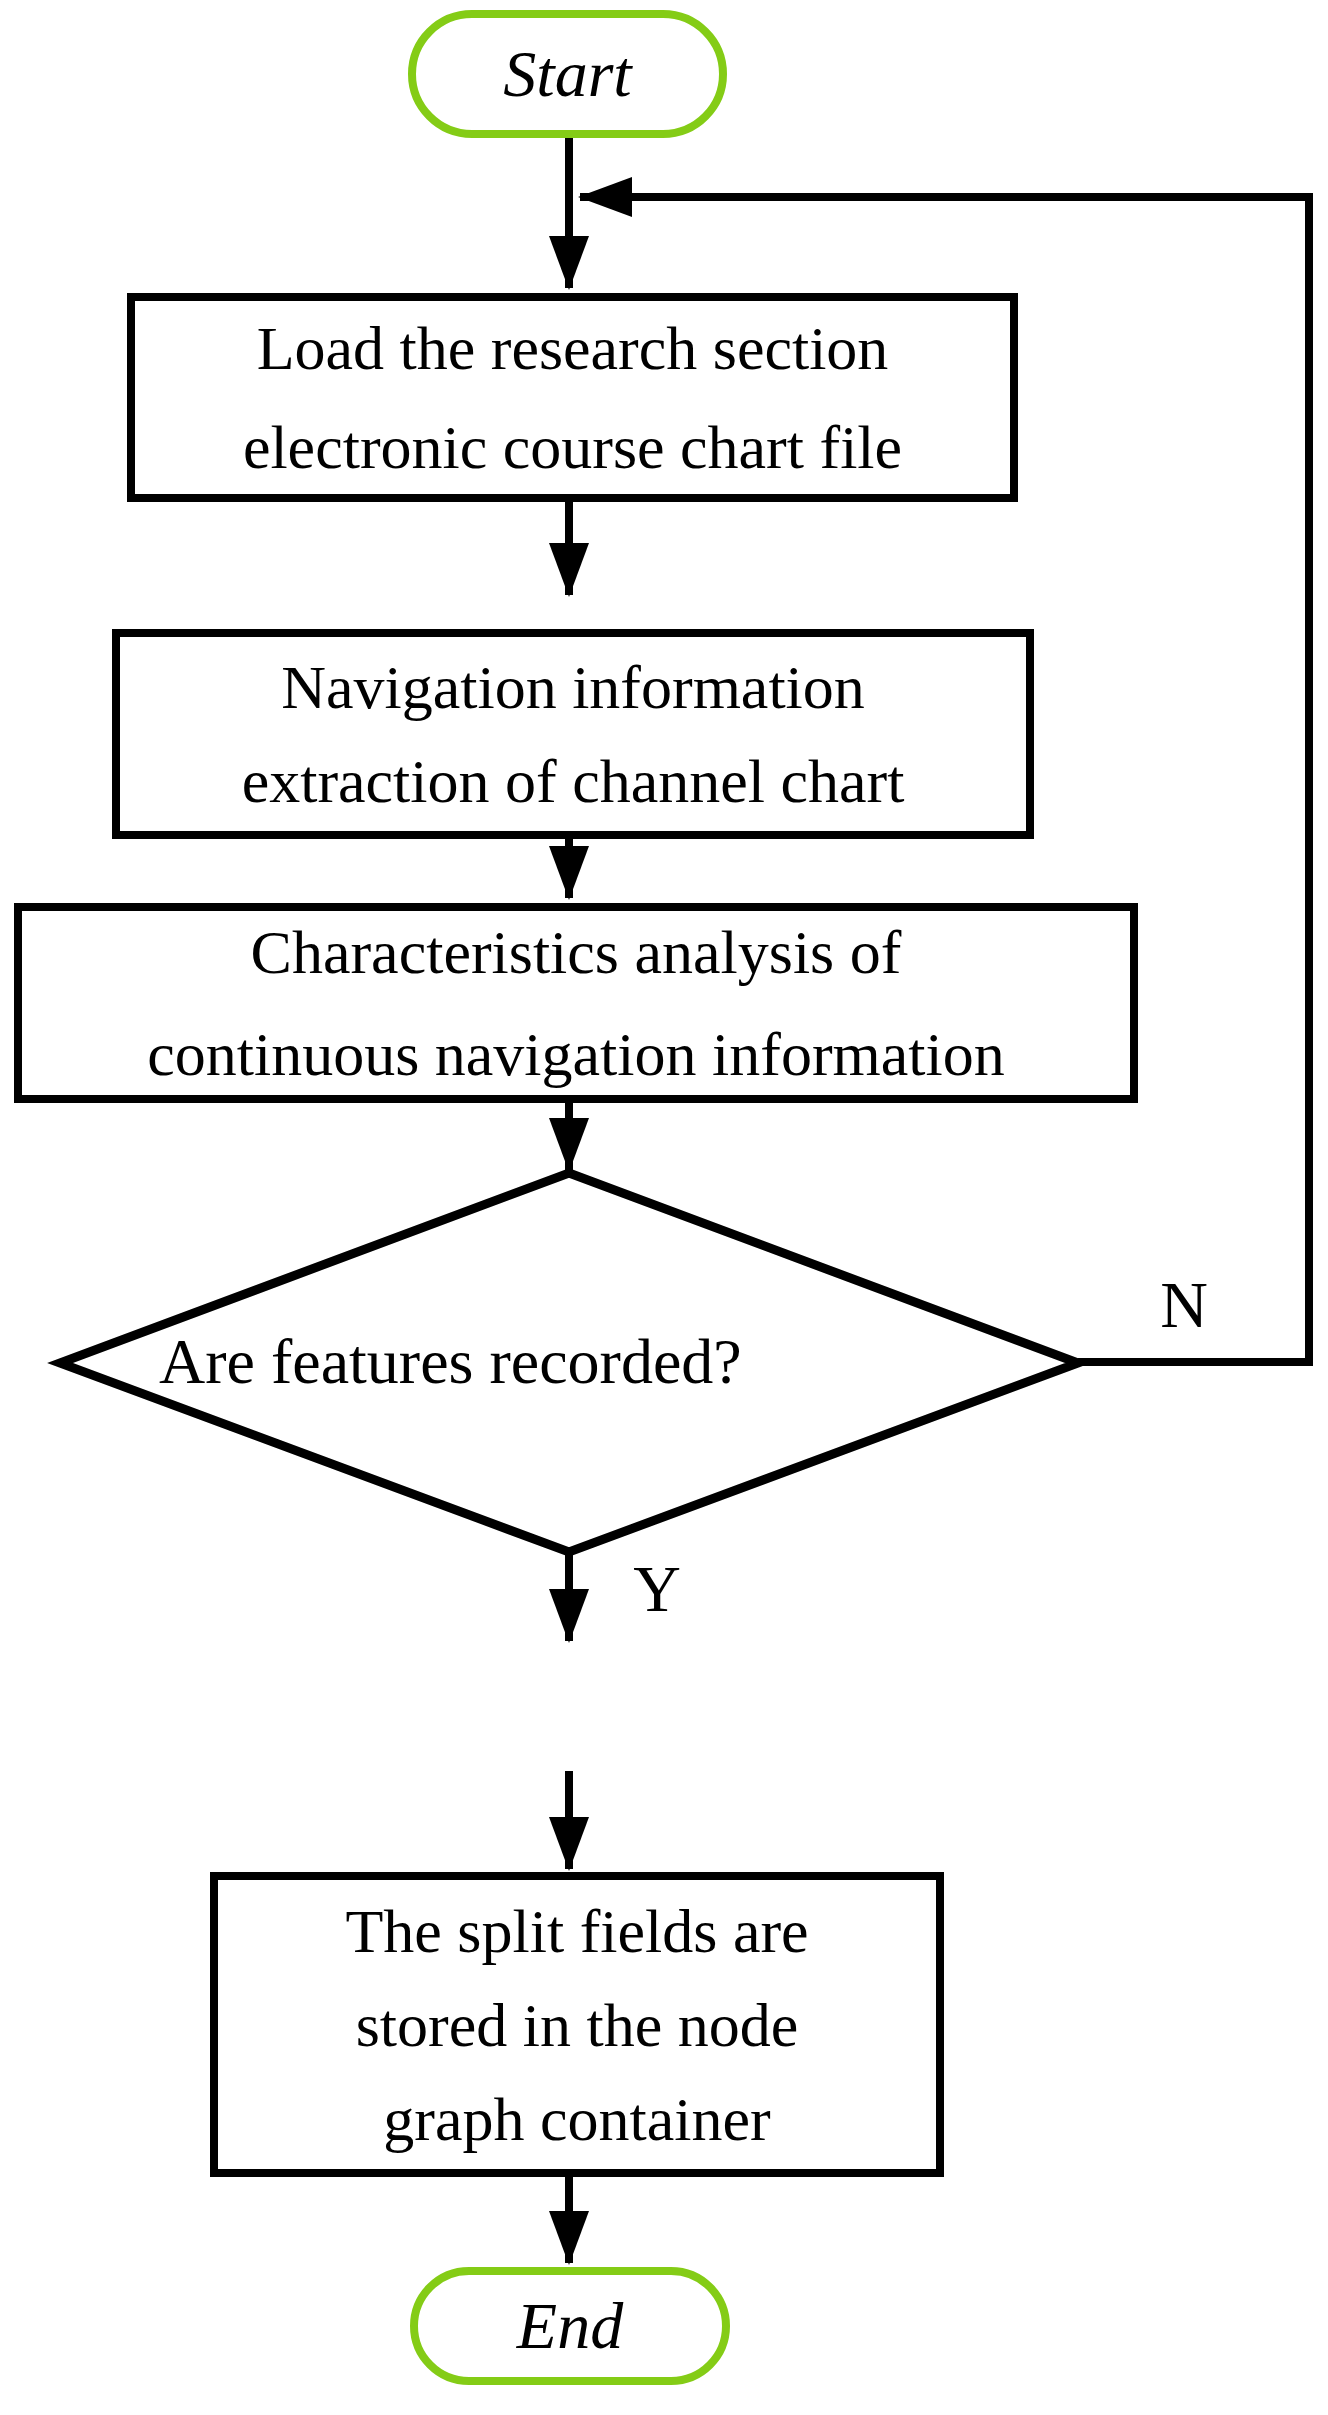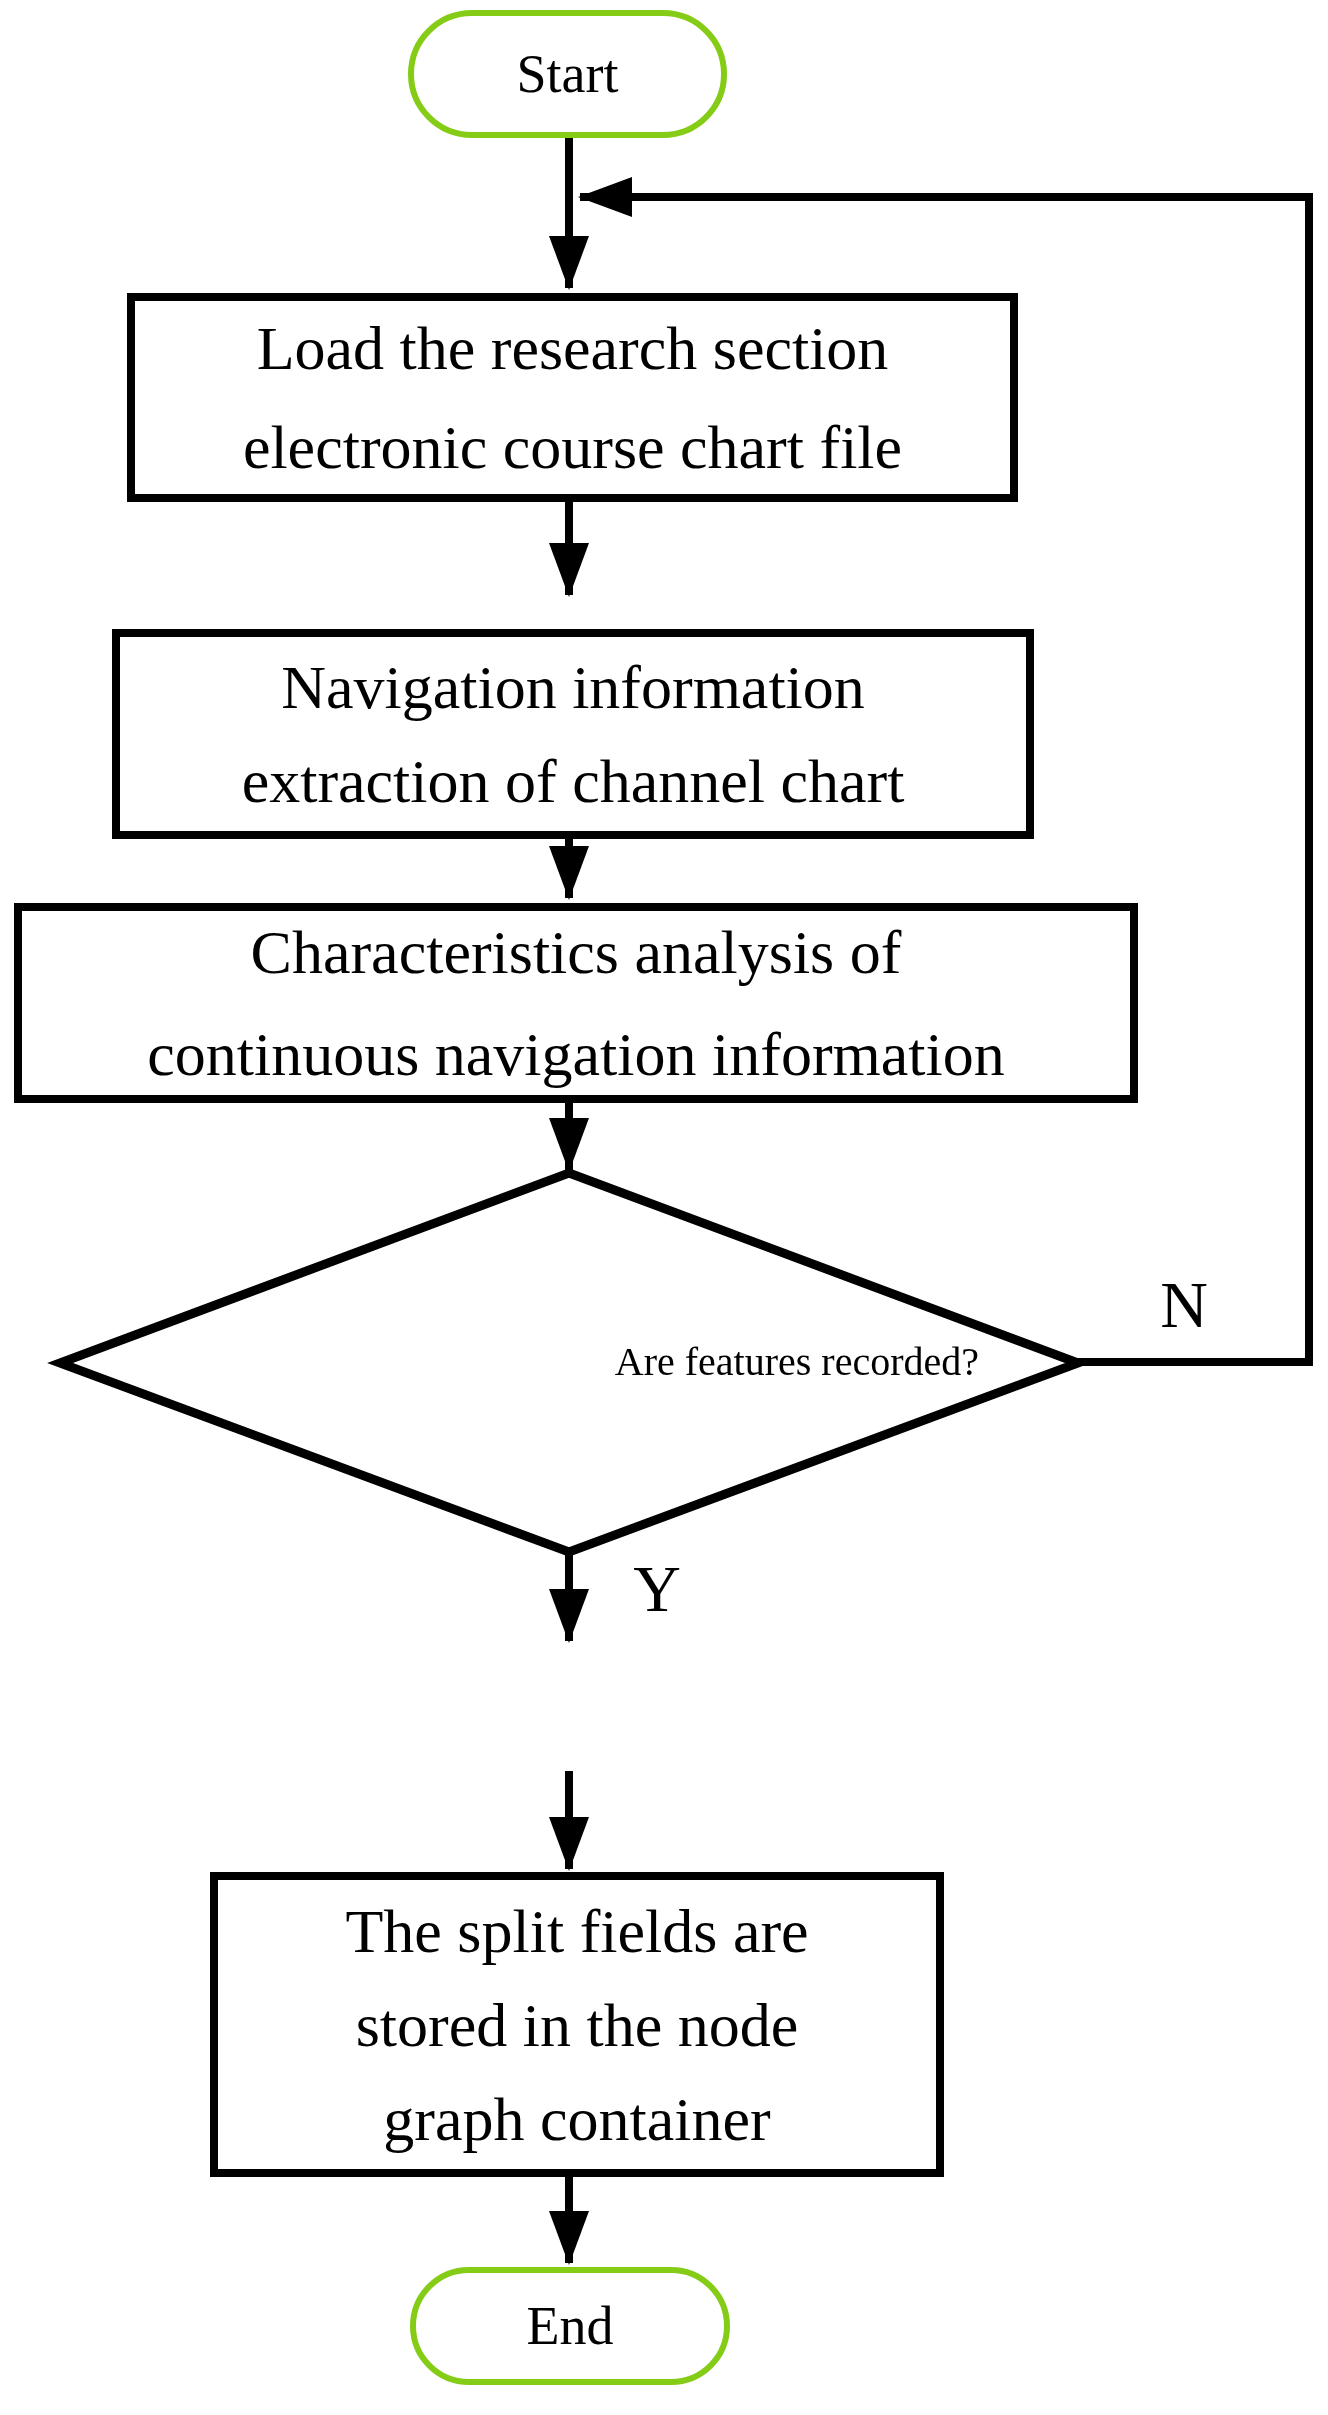--- a/index.html
+++ b/index.html
@@ -28,28 +28,29 @@
     justify-content: center;
     text-align: center;
   }
   .process {
     border: 8px solid #000000;
     font-size: 62px;
     line-height: 94px;
     white-space: nowrap;
   }
   .terminator {
-    border: 6px solid #84cc16;
+    border: 8px solid #84cc16;
     border-radius: 80px;
-    font-size: 54px;
+    font-size: 66px;
+    font-style: italic;
   }
   .decision-text {
     position: absolute;
-    text-align: right;
-    font-size: 40px;
+    text-align: left;
+    font-size: 64px;
     line-height: 96px;
     white-space: nowrap;
     background: transparent;
   }
   .branch-label {
     position: absolute;
     font-size: 66px;
     line-height: 66px;
     text-align: center;
   }

